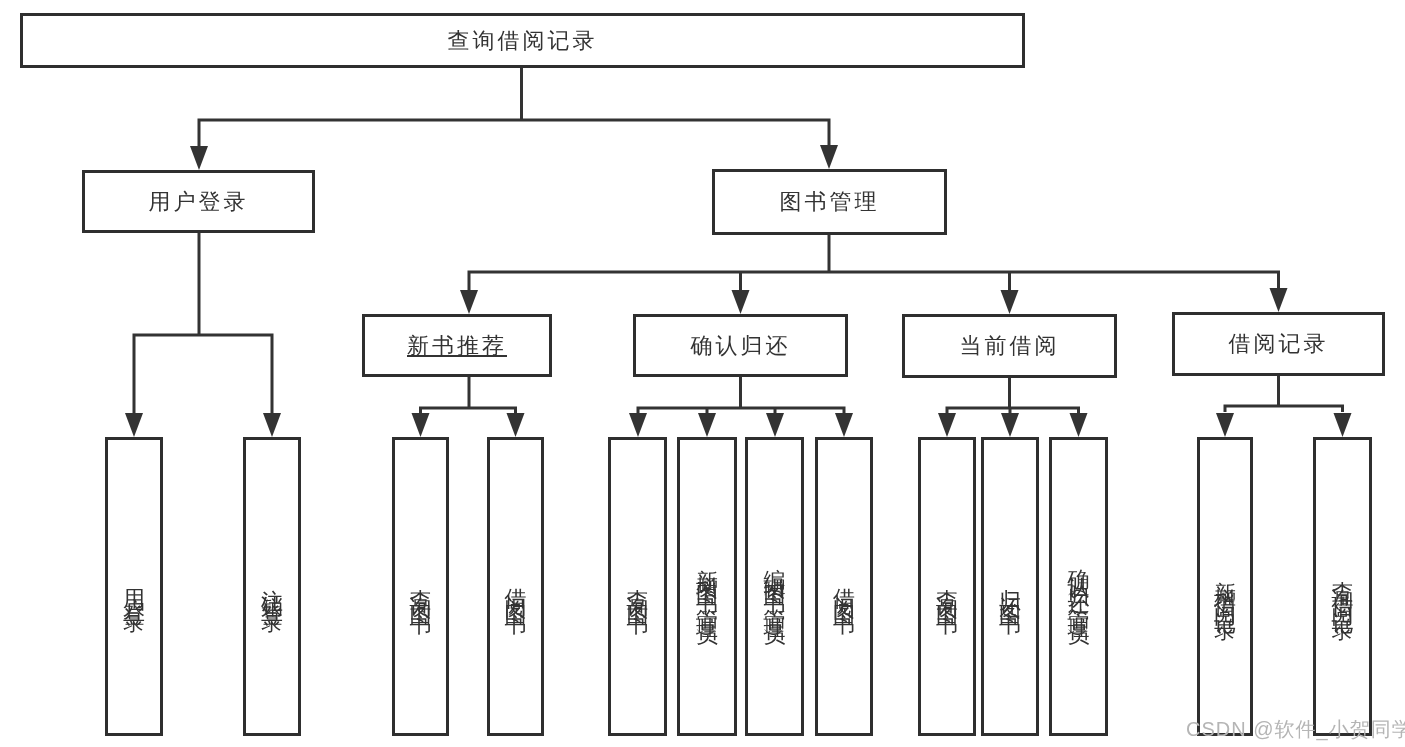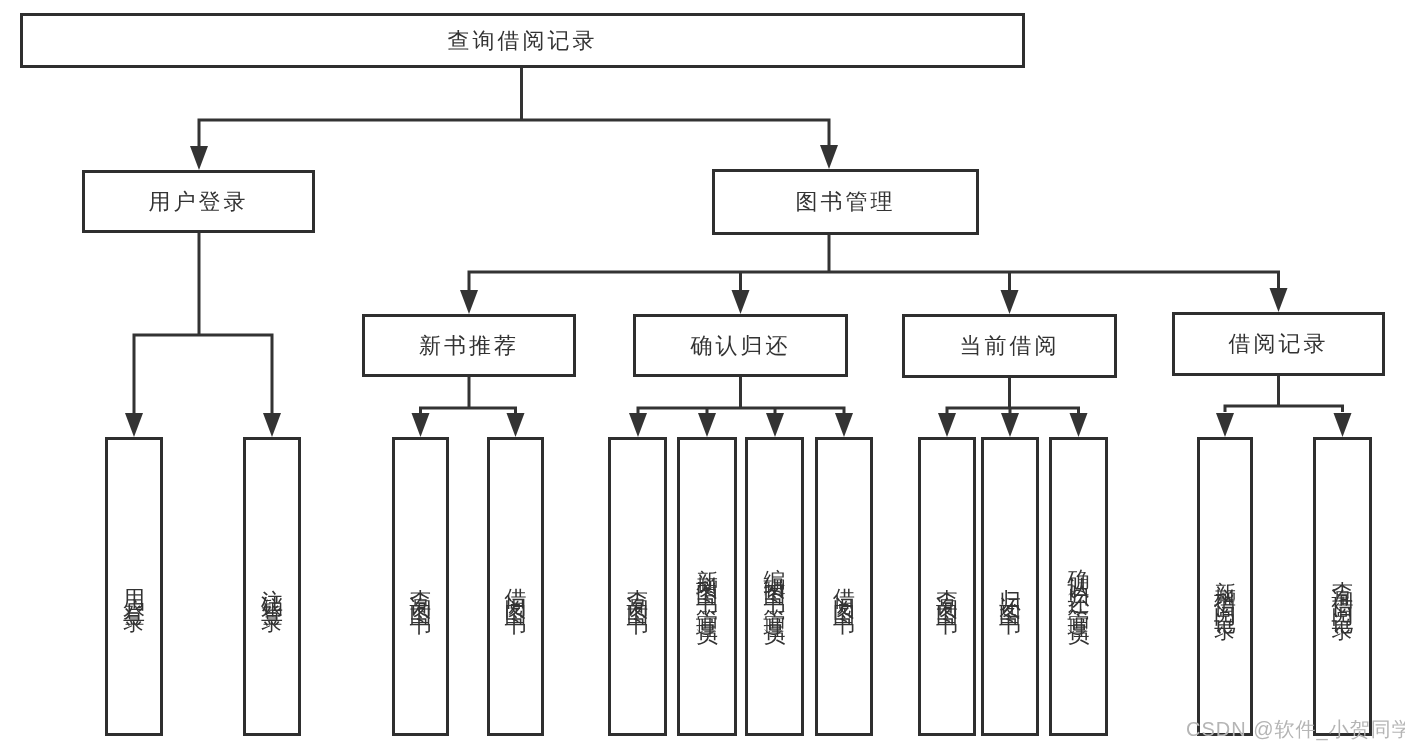--- a/index.html
+++ b/index.html
@@ -121,25 +121,25 @@
     </g>
   </svg>
 
   <div class="node hbox" style="left:20px; top:13px; width:1005px; height:55px;">
     <span>查询借阅记录</span>
   </div>
 
   <div class="node hbox" style="left:82px; top:170px; width:233px; height:63px;">
     <span>用户登录</span>
   </div>
-  <div class="node hbox" style="left:712px; top:169px; width:267px; height:66px;">
+  <div class="node hbox" style="left:712px; top:169px; width:235px; height:66px;">
     <span>图书管理</span>
   </div>
 
-  <div class="node hbox" style="left:362px; top:314px; width:214px; height:63px;">
+  <div class="node hbox" style="left:362px; top:314px; width:190px; height:63px;text-decoration:underline;">
     <span>新书推荐</span>
   </div>
   <div class="node hbox" style="left:633px; top:314px; width:215px; height:63px;">
     <span>确认归还</span>
   </div>
   <div class="node hbox" style="left:902px; top:314px; width:215px; height:64px;text-align:right;">
     <span>当前借阅</span>
   </div>
   <div class="node hbox" style="left:1172px; top:312px; width:213px; height:64px;">
     <span>借阅记录</span>

